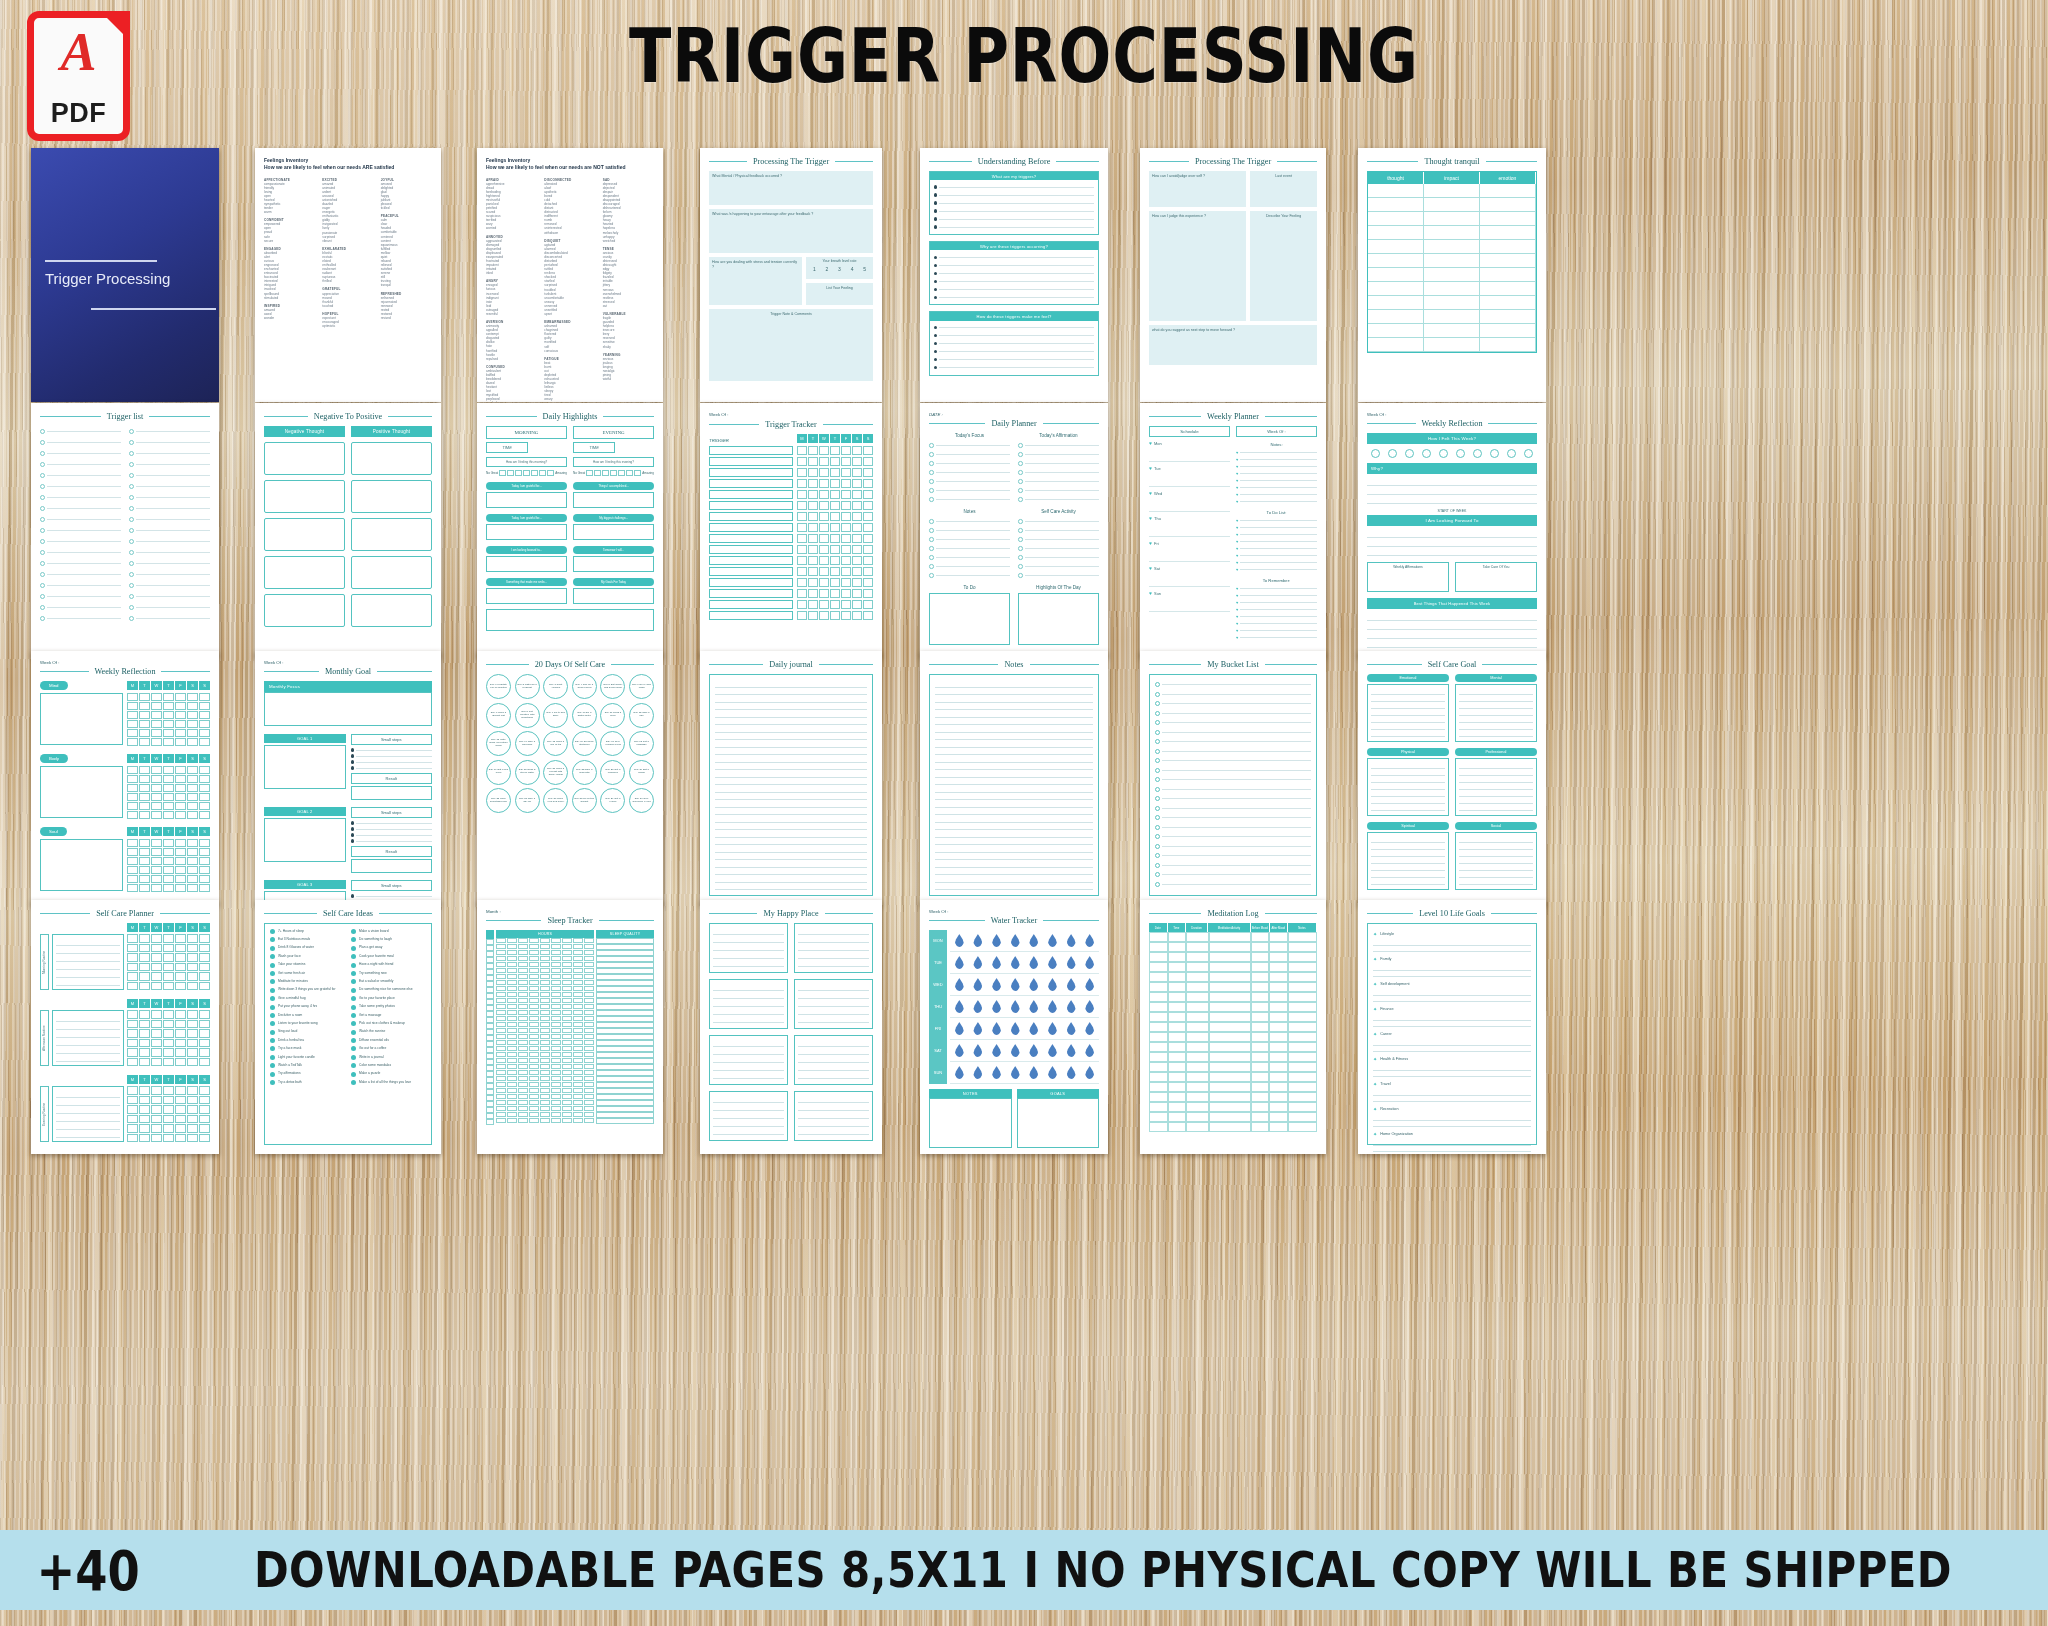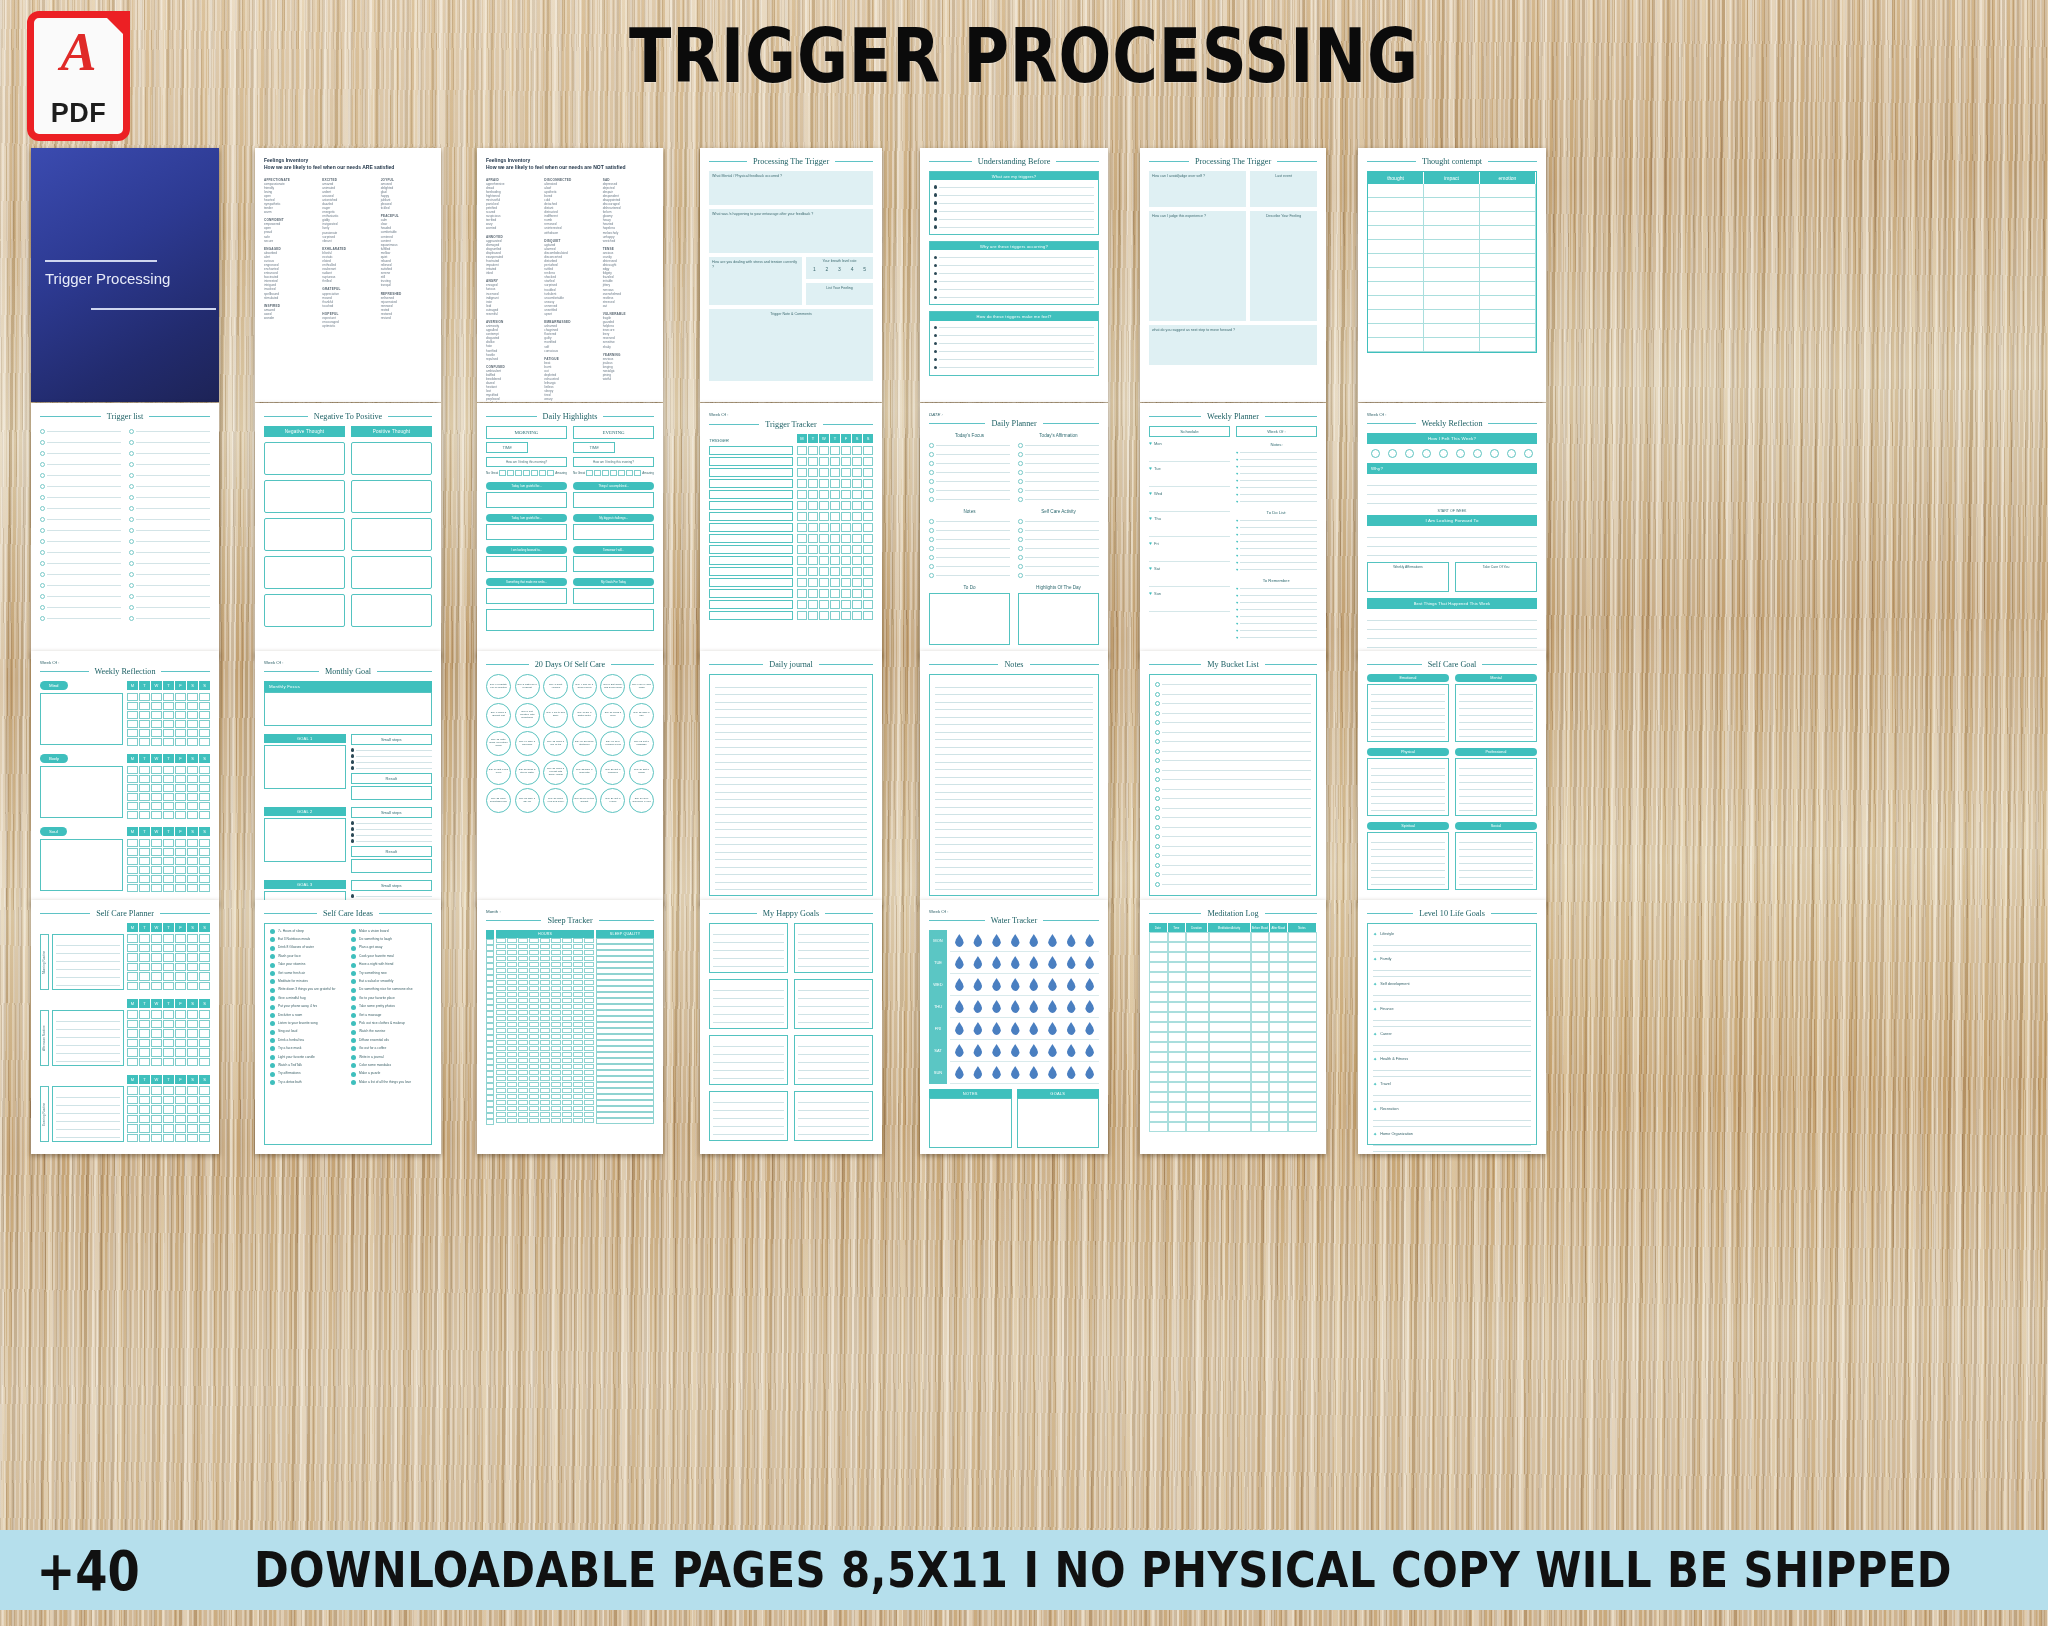--- a/index.html
+++ b/index.html
@@ -672,21 +672,21 @@
             <div class="mini">Describe Your Feeling</div>
           </div>
         </div>
         <div class="tfill" style="height: 40px; padding: 3px;">
           <div class="mini">what do you suggest as next step to move forward ?</div>
         </div>
       </div>
       <div class="page" style="left: 1358px; width: 188px;">
         <div class="ptitle">
           <div class="ln"></div>
-          <div class="tx">Thought contempt</div>
+          <div class="tx">Thought tranquil</div>
           <div class="ln"></div>
         </div>
         <div style="border: 1px solid rgb(63, 192, 189);">
           <div style="display: flex; background: rgb(63, 192, 189);">
             <div style="flex: 1 1 0%; color: rgb(255, 255, 255); font-size: 5px; text-align: center; padding: 3px 0px; border-right: 1px solid rgb(255, 255, 255);">thought</div>
             <div style="flex: 1 1 0%; color: rgb(255, 255, 255); font-size: 5px; text-align: center; padding: 3px 0px; border-right: 1px solid rgb(255, 255, 255);">impact</div>
             <div style="flex: 1 1 0%; color: rgb(255, 255, 255); font-size: 5px; text-align: center; padding: 3px 0px; border-right: 1px solid rgb(255, 255, 255);">emotion</div>
           </div>
           <div style="display: flex;">
             <div style="flex: 1 1 0%; height: 14px; border-right: 1px solid rgb(169, 222, 221); border-bottom: 1px solid rgb(169, 222, 221);"></div>
@@ -2952,21 +2952,21 @@
                 <div class="bl"></div>
                 <div class="tx">Make a list of all the things you love</div>
               </div>
             </div>
           </div>
         </div>
       </div>
       <div class="page" style="left: 700px; width: 182px;">
         <div class="ptitle">
           <div class="ln"></div>
-          <div class="tx">My Happy Goals</div>
+          <div class="tx">My Happy Place</div>
           <div class="ln"></div>
         </div>
         <div style="display: flex; gap: 6px;">
           <div style="flex: 1 1 0%;">
             <div class="tbox" style="height: 50px; margin-bottom: 6px; padding: 3px;">
               <div>
                 <div style="border-bottom: 1px solid rgb(207, 227, 230); height: 8px;"></div>
                 <div style="border-bottom: 1px solid rgb(207, 227, 230); height: 8px;"></div>
                 <div style="border-bottom: 1px solid rgb(207, 227, 230); height: 8px;"></div>
                 <div style="border-bottom: 1px solid rgb(207, 227, 230); height: 8px;"></div>

